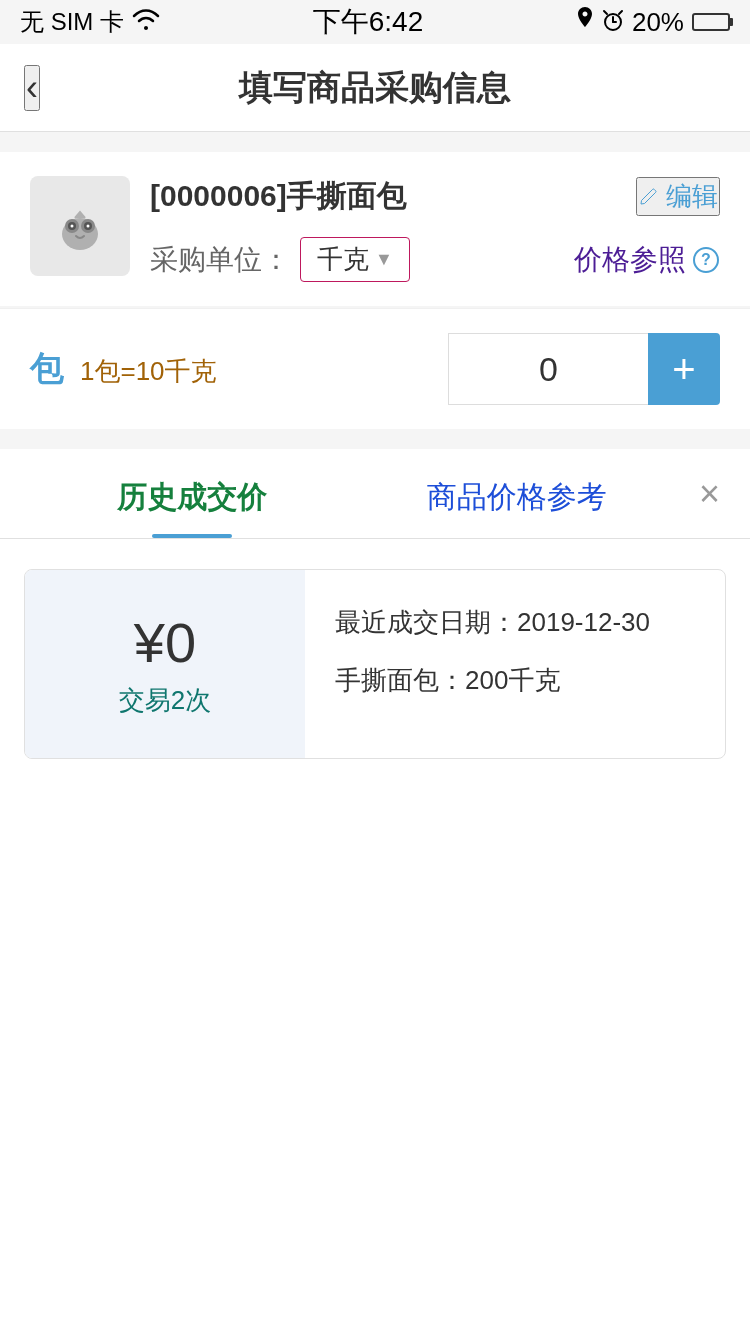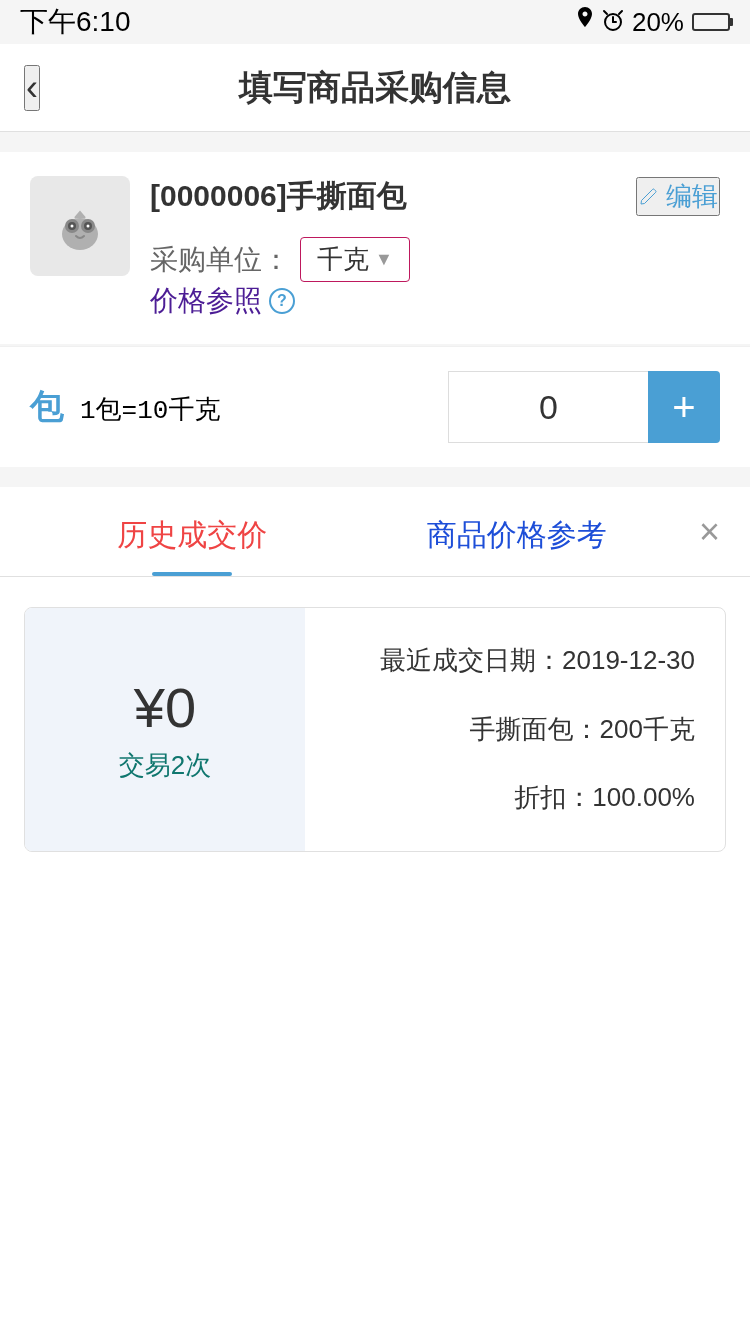--- a/index.html
+++ b/index.html
@@ -139,21 +139,21 @@
       font-size: 26px;
       color: #4a9fd4;
       display: flex;
       align-items: center;
       gap: 8px;
       cursor: pointer;
     }
     .unit-row {
       display: flex;
       justify-content: space-between;
-      flex-direction: column;
+      align-items: center;
     }
     .unit-label {
       font-size: 28px;
       color: #666;
     }
     .unit-select {
       border: 1px solid #be185d;
       border-radius: 4px;
       padding: 4px 16px;
       font-size: 26px;
@@ -187,22 +187,21 @@
       align-items: baseline;
       gap: 16px;
     }
     .bao-label {
       font-size: 34px;
       font-weight: 600;
       color: #4a9fd4;
     }
     .bao-unit-hint {
       font-size: 26px;
-      color: #000000;
-      font-family: Liberation Mono, monospace;
+      color: #a16207;
     }
     .quantity-control {
       display: flex;
       align-items: center;
       gap: 0;
     }
     .quantity-input {
       width: 200px;
       height: 72px;
       border: 1px solid #ddd;
@@ -242,21 +241,22 @@
     .tab-item {
       flex: 1;
       text-align: center;
       padding: 28px 0 20px;
       font-size: 30px;
       color: #1d4ed8;
       cursor: pointer;
       position: relative;
     }
     .tab-item.active {
-      color: #ef4444;
+      color: #15803d;
+      font-weight: bold;
     }
     .tab-item.active::after {
       content: '';
       position: absolute;
       bottom: 0;
       left: 50%;
       transform: translateX(-50%);
       width: 80px;
       height: 4px;
       background: #4a9fd4;
@@ -294,40 +294,49 @@
     .trade-count {
       font-size: 26px;
       color: #0f766e;
       margin-top: 8px;
     }
     .trade-right {
       flex: 1;
       padding: 32px 30px;
       display: flex;
       flex-direction: column;
-      gap: 27px;
-      text-align: right;
+      gap: 16px;
     }
     .trade-detail-row {
       font-size: 26px;
       color: #333;
       line-height: 1.6;
     }
 
     
     .bottom-area {
       background: #fff;
       min-height: 600px;
     }
   </style>
 </head>
 <body>
 
 <div class="status-bar">
-  <div class="status-center">下午6:10</div>
+  <div class="status-left">
+    <span>无 SIM 卡</span>
+    <span>
+      <svg width="28" height="22" viewBox="0 0 28 22" fill="none">
+        <path d="M14 18c1.1 0 2 .9 2 2s-.9 2-2 2-2-.9-2-2 .9-2 2-2z" fill="#000"></path>
+        <path d="M7 13c1.9-1.9 4.4-3 7-3s5.1 1.1 7 3" stroke="#000" stroke-width="2.5" fill="none" stroke-linecap="round"></path>
+        <path d="M2 8C5.5 4.5 9.5 2.5 14 2.5S22.5 4.5 26 8" stroke="#000" stroke-width="2.5" fill="none" stroke-linecap="round"></path>
+      </svg>
+    </span>
+  </div>
+  <div class="status-center">下午6:42</div>
   <div class="status-right">
     <span>
       <svg width="18" height="24" viewBox="0 0 18 24" fill="#000">
         <path d="M9 0C5.1 0 2 3.1 2 7c0 5.2 7 13 7 13s7-7.8 7-13c0-3.9-3.1-7-7-7zm0 9.5C7.6 9.5 6.5 8.4 6.5 7S7.6 4.5 9 4.5 11.5 5.6 11.5 7 10.4 9.5 9 9.5z"></path>
       </svg>
     </span>
     <span>
       <svg width="22" height="22" viewBox="0 0 22 22" fill="#000">
         <circle cx="11" cy="13" r="8" stroke="#000" stroke-width="2" fill="none"></circle>
         <line x1="11" y1="13" x2="11" y2="8" stroke="#000" stroke-width="2" stroke-linecap="round"></line>
@@ -422,20 +431,17 @@
       </span>
       <span class="trade-count">交易2次</span>
     </div>
     <div class="trade-right">
       <div class="trade-detail-row">
         <span>最近成交日期：</span><span>2019-12-30</span>
       </div>
       <div class="trade-detail-row">
         <span>手撕面包：</span><span>200千克</span>
       </div>
-      <div class="trade-detail-row">
-        <span>折扣：</span><span>100.00%</span>
-      </div>
     </div>
   </div>
 
   <div class="bottom-area"></div>
 </div>
 
 </body></html>

